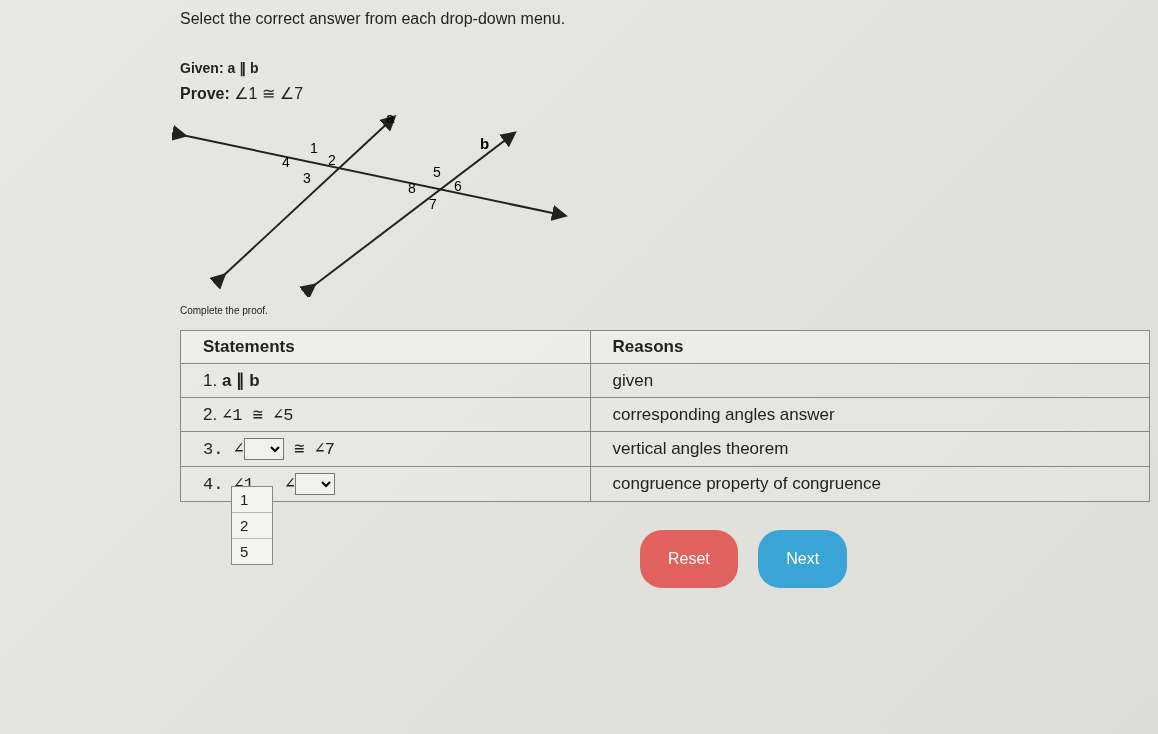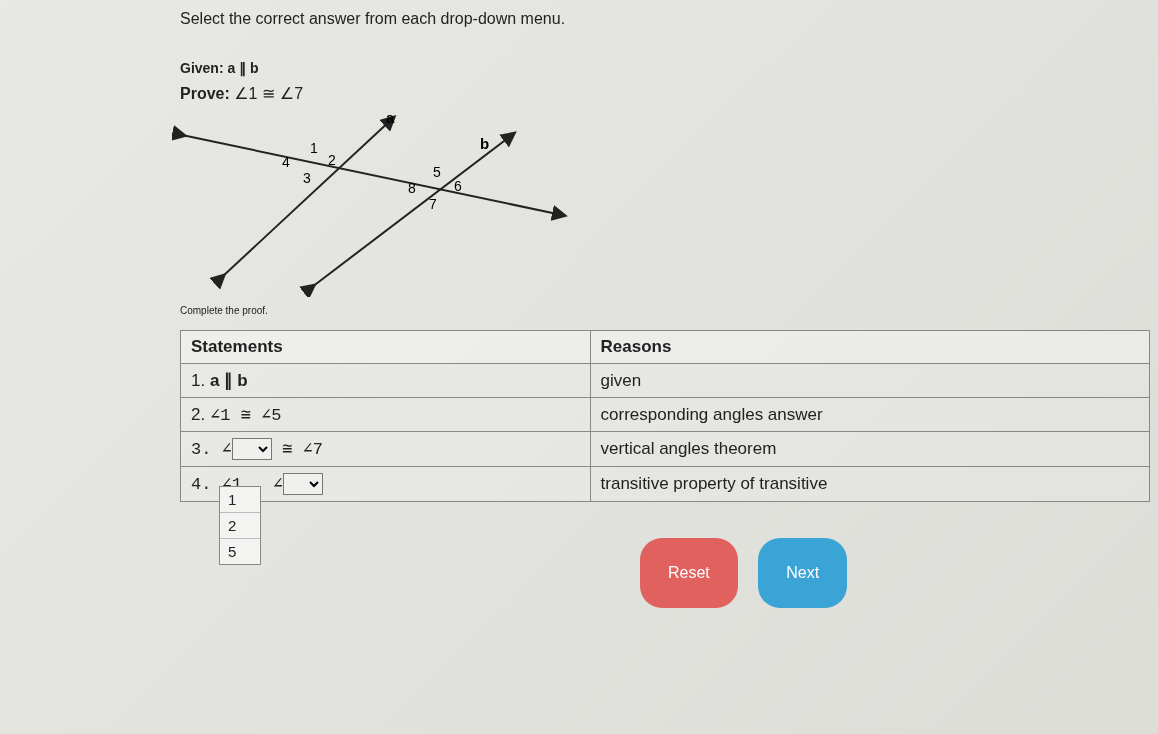--- a/index.html
+++ b/index.html
@@ -19,21 +19,21 @@
   .diagram { margin: 4px 0 4px -8px; }
   .complete { font-size: 10px; margin-bottom: 14px; }
   table.proof {
     border-collapse: collapse;
     width: 970px;
     font-size: 17px;
     background: rgba(255,255,255,0.15);
   }
   table.proof th, table.proof td {
     border: 1px solid #888;
-    padding: 6px 10px;
+    padding: 6px 22px;
     text-align: left;
     vertical-align: middle;
   }
   table.proof th { font-weight: bold; background: rgba(255,255,255,0.25); }
   .col-statements { width: 410px; }
   .col-reasons { width: 560px; }
   select.dd {
     font-size: 14px;
     height: 22px;
     width: 40px;
@@ -48,26 +48,25 @@
     font-size: 15px;
     z-index: 10;
   }
   .dd-open .opt { padding: 4px 8px; border-bottom: 1px solid #bbb; cursor: pointer; }
   .dd-open .opt:last-child { border-bottom: none; }
   .buttons { margin-top: 28px; margin-left: 460px; }
   .btn {
     display: inline-block;
     color: #fff;
     font-size: 16px;
-    padding: 26px 28px;
+    padding: 20px 28px;
     border-radius: 22px;
     border: none;
     cursor: pointer;
     margin-right: 16px;
-    margin-top: 8px;
   }
   .btn-reset { background: #e0615e; }
   .btn-next  { background: #3ba4d6; }
   .cell-wrap { position: relative; }
   .angle { font-family: Liberation Mono, monospace; }
 </style>
 </head>
 <body>
 
 <div class="instr">Select the correct answer from each drop-down menu.</div>
@@ -141,21 +140,21 @@
           <div class="opt">5</div>
         </div>
       </div>
     </td>
     <td>vertical angles theorem</td>
   </tr>
   <tr>
     <td>
       <span class="angle">4. ∠1</span><span class="angle" style="white-space:pre;">   ∠</span><select class="dd"></select>
     </td>
-    <td>transitive property of transitive</td>
+    <td>congruence property of congruence</td>
   </tr>
 </tbody>
   </table>
 
 <div class="buttons">
   <button class="btn btn-reset">Reset</button>
   <button class="btn btn-next">Next</button>
 </div>
 
 </body></html>

